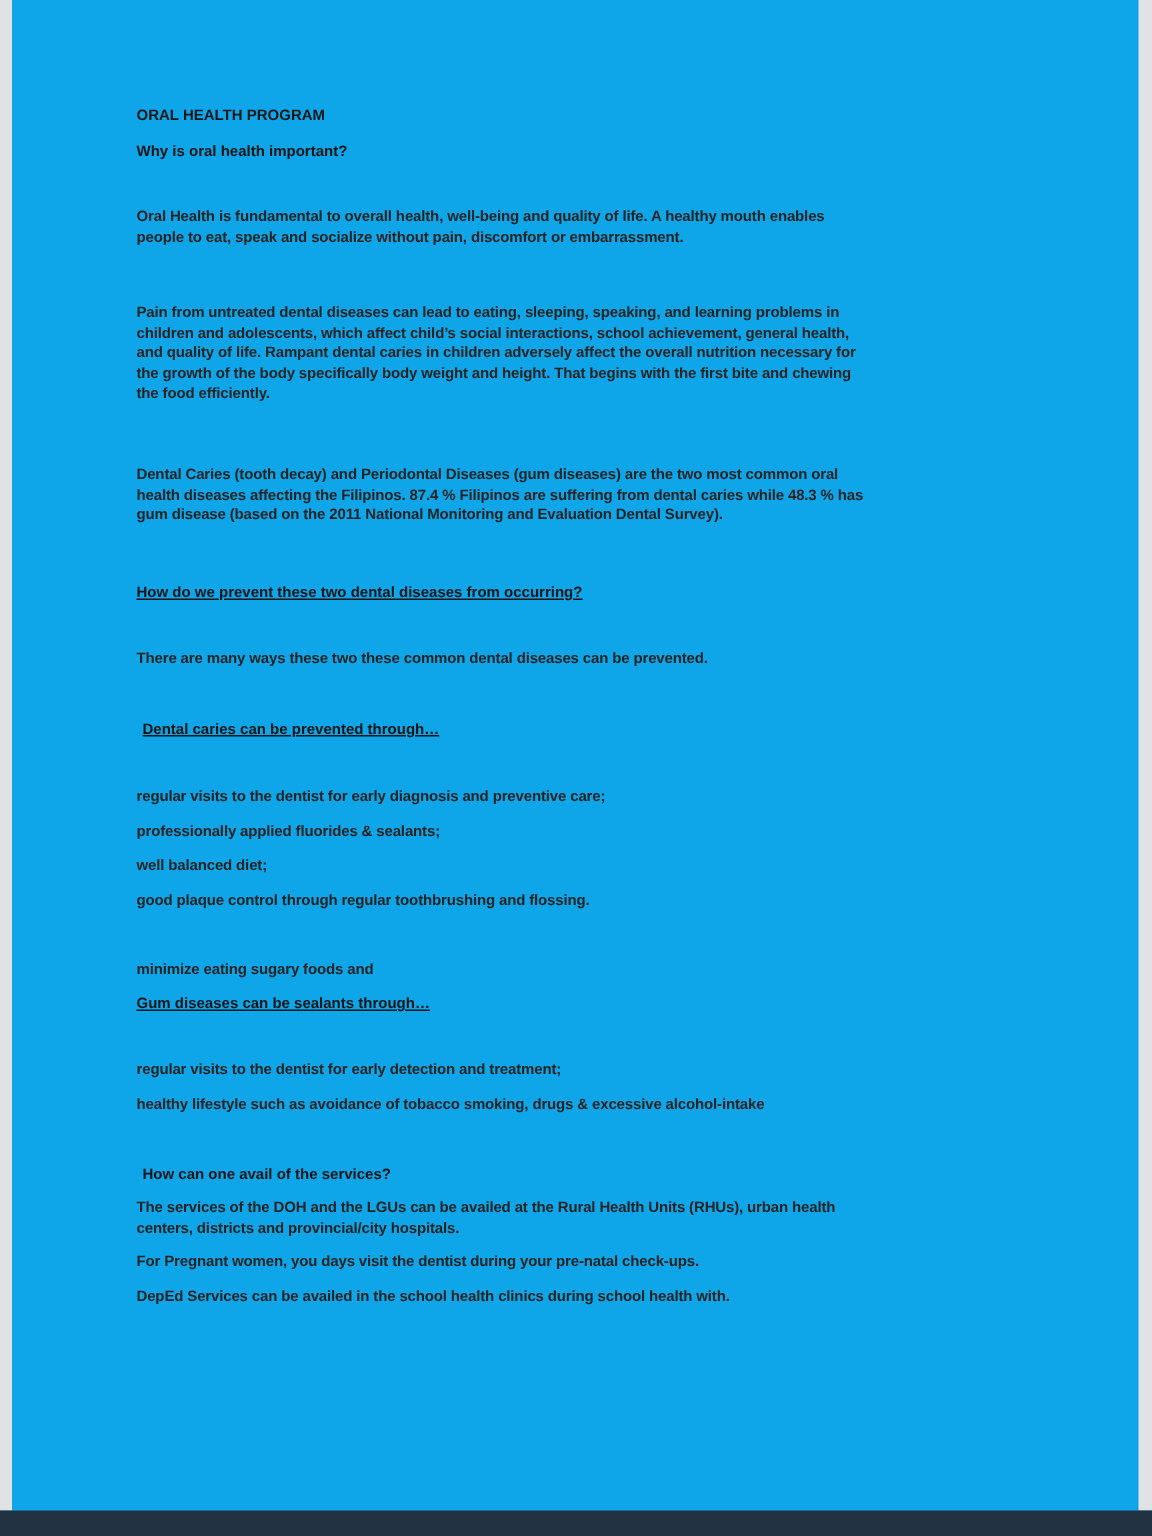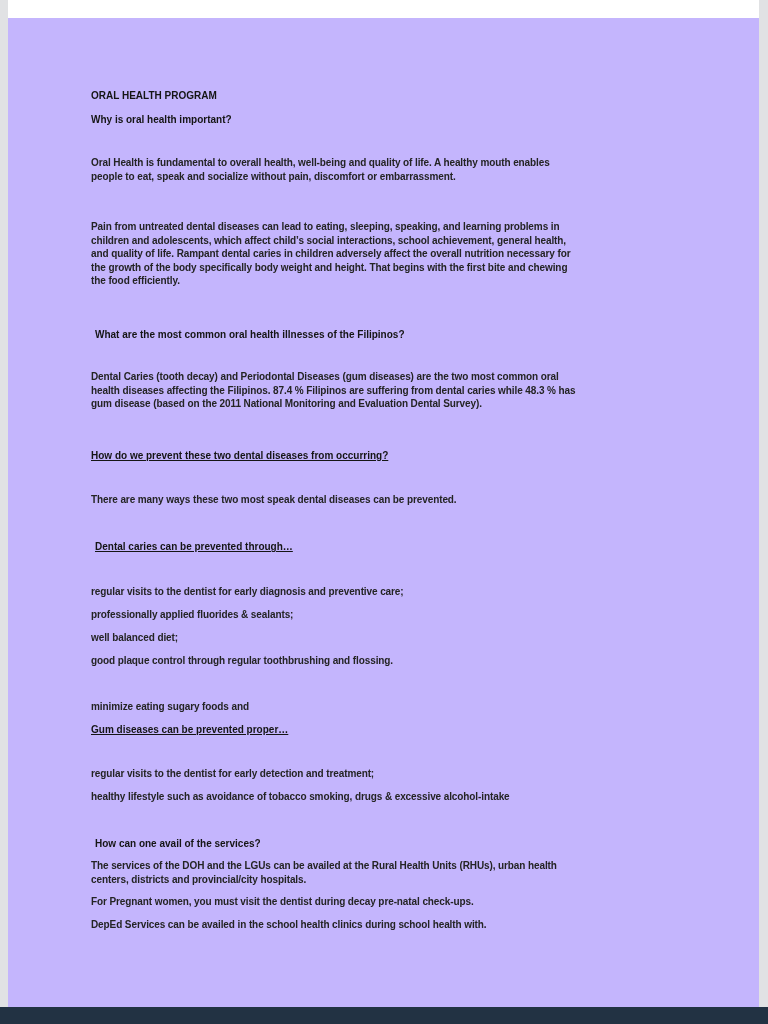--- a/index.html
+++ b/index.html
@@ -59,49 +59,48 @@
     left: 0; right: 0; bottom: 0;
     height: 17px;
     background: #223243;
   }
 </style>
 </head>
 <body>
 
 <div class="screen">
 
-  <div class="doc-page" style="background: #c4b5fd; margin-top: 18px;">
+  <div class="doc-page" style="background: #0ea5e9;">
     <div class="blk h mb10">ORAL HEALTH PROGRAM</div>
     <div class="blk h mb29">Why is oral health important?</div>
     <div class="blk p mb37">Oral Health is fundamental to overall health, well-being and quality of life. A healthy mouth enables
 people to eat, speak and socialize without pain, discomfort or embarrassment.</div>
     <div class="blk p mb40">Pain from untreated dental diseases can lead to eating, sleeping, speaking, and learning problems in
 children and adolescents, which affect child’s social interactions, school achievement, general health,
 and quality of life. Rampant dental caries in children adversely affect the overall nutrition necessary for
 the growth of the body specifically body weight and height. That begins with the first bite and chewing
 the food efficiently.</div>
-    <div class="blk h ind mb28">What are the most common oral health illnesses of the Filipinos?</div>
     <div class="blk p mb38">Dental Caries (tooth decay) and Periodontal Diseases (gum diseases) are the two most common oral
 health diseases affecting the Filipinos. 87.4 % Filipinos are suffering from dental caries while 48.3 % has
 gum disease (based on the 2011 National Monitoring and Evaluation Dental Survey).</div>
     <div class="blk h mb30">How do we prevent these two dental diseases from occurring?</div>
-    <div class="blk p mb33">There are many ways these two most speak dental diseases can be prevented.</div>
+    <div class="blk p mb33">There are many ways these two these common dental diseases can be prevented.</div>
     <div class="blk h ind mb31">Dental caries can be prevented through…</div>
     <div class="blk p mb9">regular visits to the dentist for early diagnosis and preventive care;</div>
     <div class="blk p mb9">professionally applied fluorides &amp; sealants;</div>
     <div class="blk p mb9">well balanced diet;</div>
     <div class="blk p mb32">good plaque control through regular toothbrushing and flossing.</div>
     <div class="blk p mb9">minimize eating sugary foods and</div>
-    <div class="blk h mb30">Gum diseases can be prevented proper…</div>
+    <div class="blk h mb30">Gum diseases can be sealants through…</div>
     <div class="blk p mb9">regular visits to the dentist for early detection and treatment;</div>
     <div class="blk p mb33">healthy lifestyle such as avoidance of tobacco smoking, drugs &amp; excessive alcohol-intake</div>
     <div class="blk h ind mb8">How can one avail of the services?</div>
     <div class="blk p mb8">The services of the DOH and the LGUs can be availed at the Rural Health Units (RHUs), urban health
 centers, districts and provincial/city hospitals.</div>
-    <div class="blk p mb9">For Pregnant women, you must visit the dentist during decay pre-natal check-ups.</div>
+    <div class="blk p mb9">For Pregnant women, you days visit the dentist during your pre-natal check-ups.</div>
     <div class="blk p">DepEd Services can be availed in the school health clinics during school health with.</div>
   </div>
 
   <div class="gutter left" style="background: rgb(225, 226, 228);"></div>
   <div class="gutter right" style="background: rgb(225, 226, 228);"></div>
   <div class="bottom-bar" style="background: rgb(34, 50, 67);"></div>
 
 </div>
 
 </body></html>

